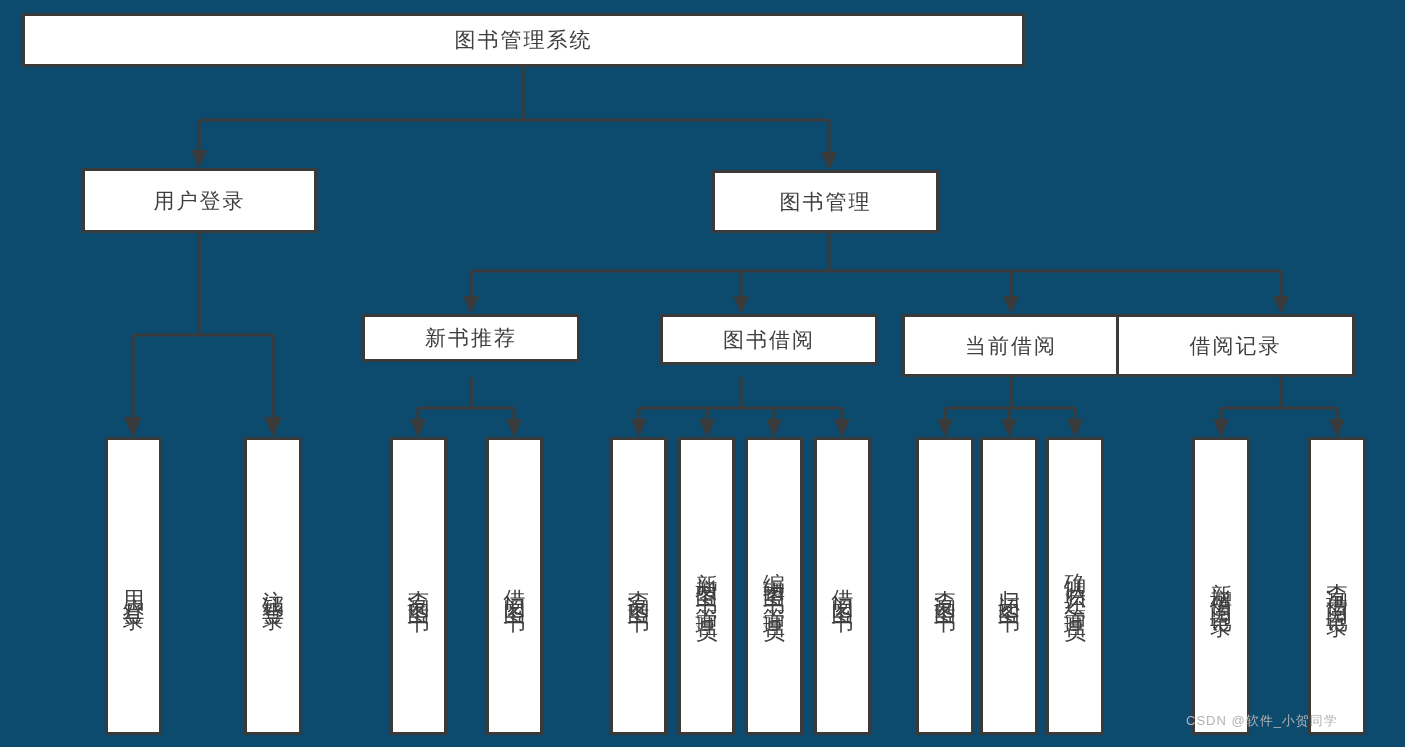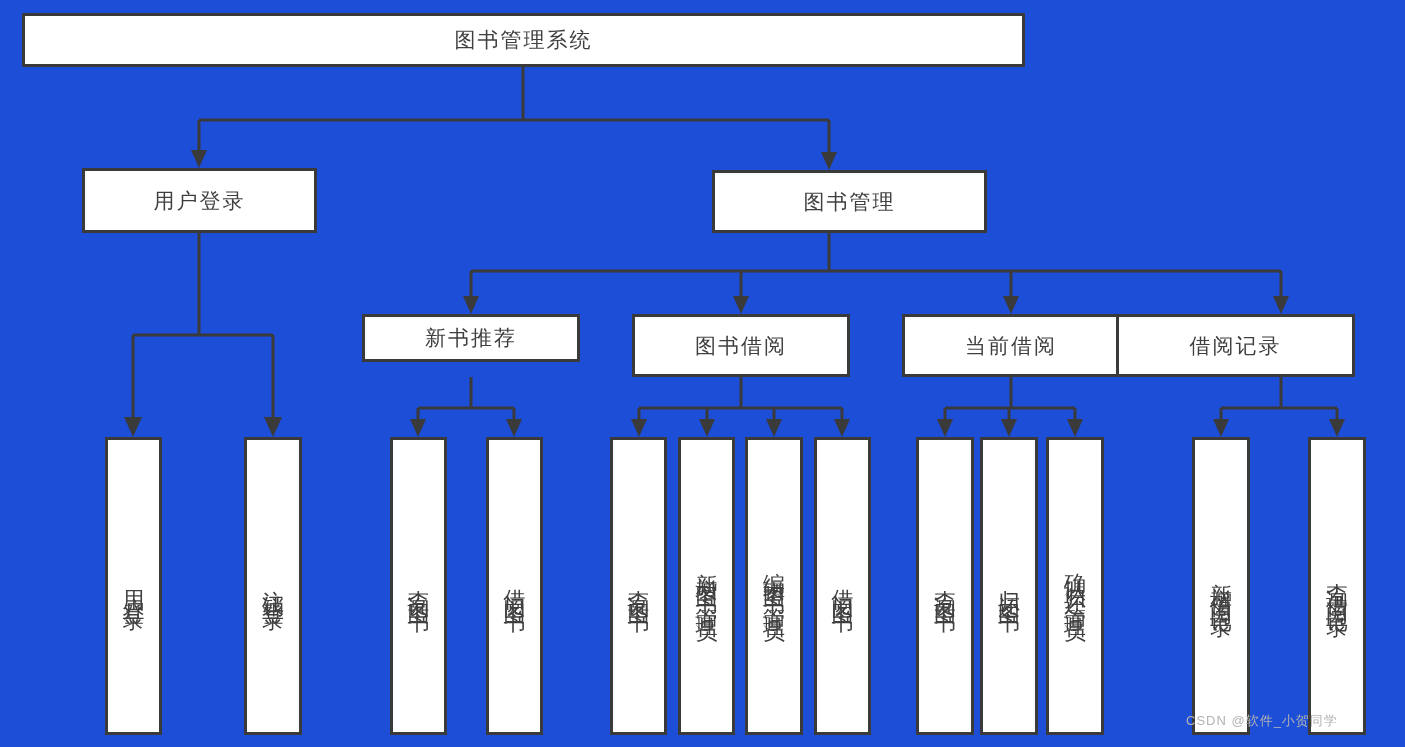--- a/index.html
+++ b/index.html
@@ -1,20 +1,20 @@
 <!DOCTYPE html>
 <html><head>
 <meta charset="utf-8">
 <style>
   html, body { margin: 0; padding: 0; background: #ffffff; }
   .stage {
     position: relative;
     width: 1405px;
     height: 747px;
-    background: #1d4ed8;
+    background: #0c4a6e;
     font-family: "Liberation Sans", sans-serif;
     overflow: hidden;
   }
   .wires {
     position: absolute;
     left: 0; top: 0;
     width: 1405px; height: 747px;
     z-index: 1;
   }
   .node {
@@ -103,28 +103,28 @@
     </g>
   </svg>
 
   <div class="node h" style="left:22px;top:13px;width:1003px;height:54px">
     <span>图书管理系统</span>
   </div>
 
   <div class="node h" style="left:82px;top:168px;width:235px;height:65px">
     <span>用户登录</span>
   </div>
-  <div class="node h" style="left:712px;top:170px;width:275px;height:63px">
+  <div class="node h" style="left:712px;top:170px;width:227px;height:63px">
     <span>图书管理</span>
   </div>
 
   <div class="node h" style="left:362px;top:314px;width:218px;height:48px">
     <span>新书推荐</span>
   </div>
-  <div class="node h" style="left:632px;top:314px;width:218px;height:63px">
+  <div class="node h" style="left:660px;top:314px;width:218px;height:51px">
     <span>图书借阅</span>
   </div>
   <div class="node h" style="left:902px;top:314px;width:218px;height:63px">
     <span>当前借阅</span>
   </div>
   <div class="node h" style="left:1116px;top:314px;width:239px;height:63px">
     <span>借阅记录</span>
   </div>
 
   <div class="node v" style="left:105px;top:437px;width:57px;height:298px">

